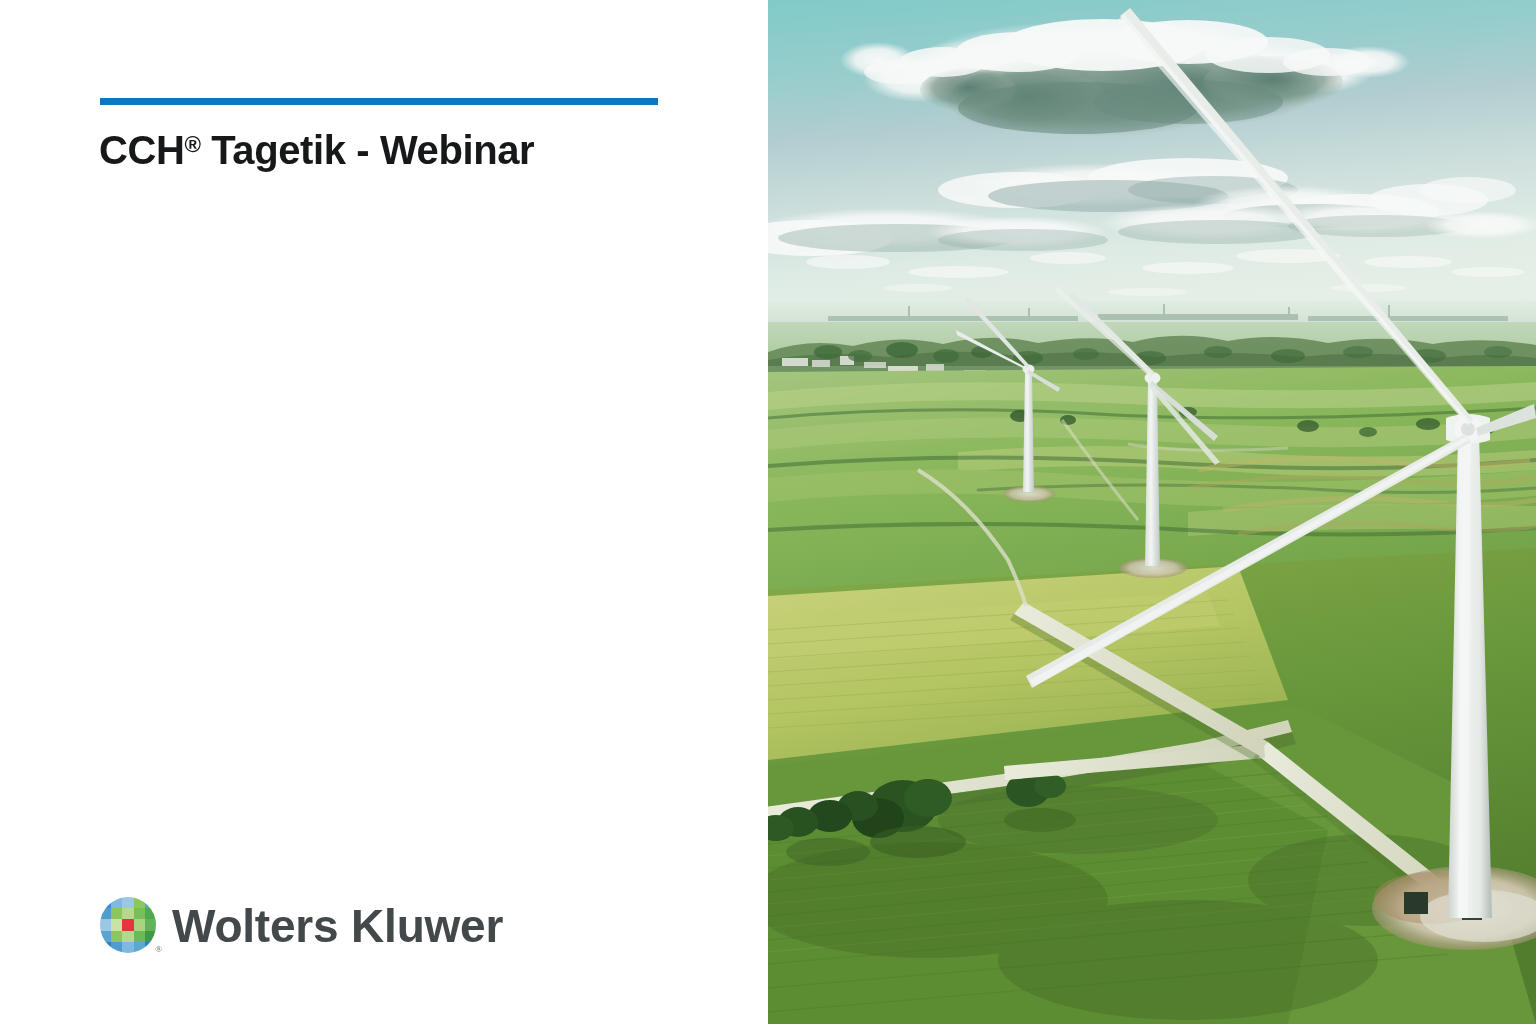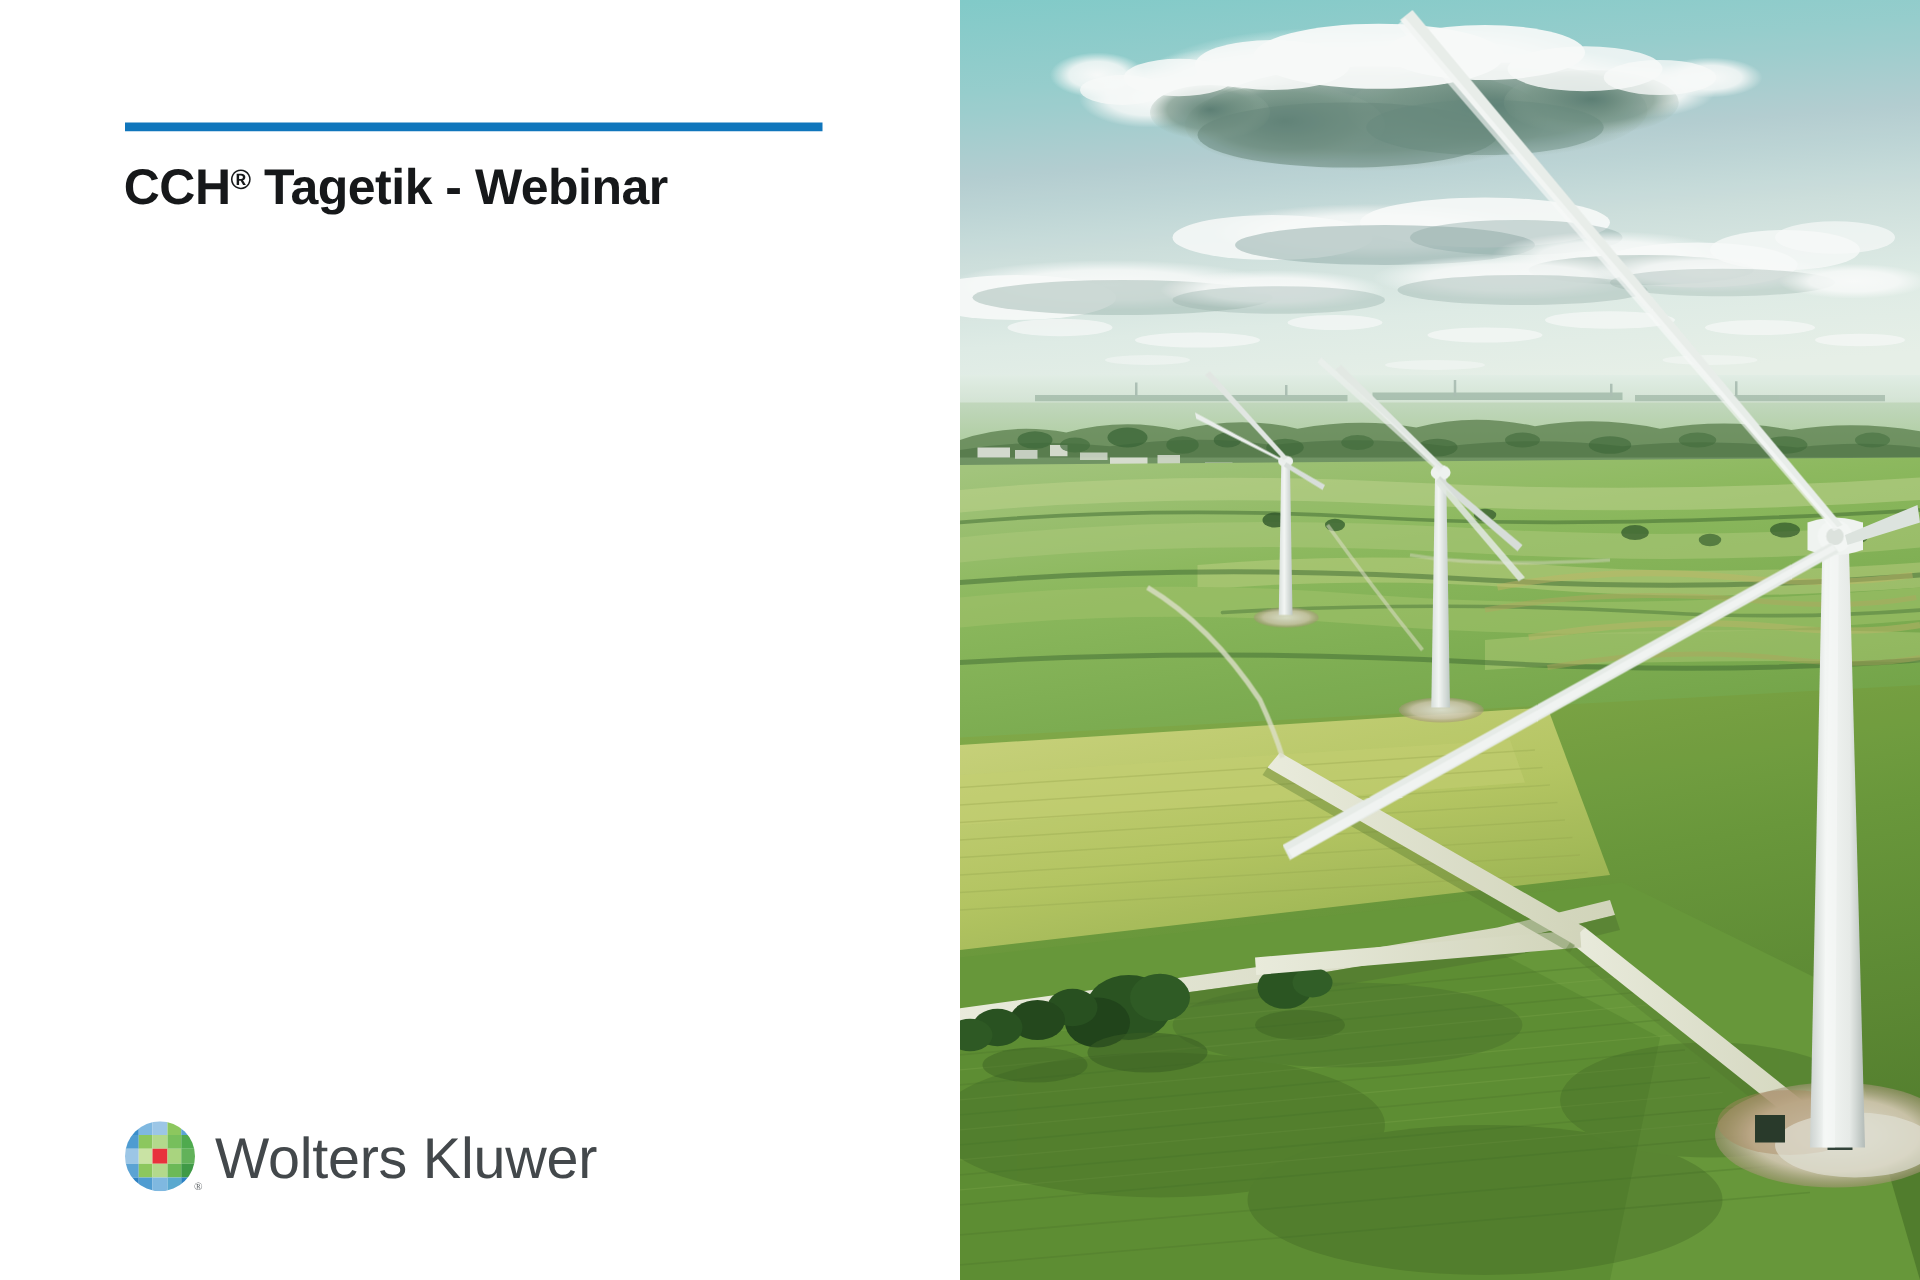--- a/index.html
+++ b/index.html
@@ -107,21 +107,21 @@
     bottom: 1px;
     font-size: 9px;
     color: #5e6366;
     line-height: 1;
     font-family: "Liberation Serif", serif;
   }
 
   .logo-wordmark {
     font-family: "Liberation Sans", sans-serif;
     font-size: 46px;
-    font-weight: 400;
+    font-weight: 700;
     color: #43484b;
     letter-spacing: -0.2px;
     line-height: 1;
     white-space: nowrap;
   }
 
   
   .photo {
     position: relative;
     width: 768px;

